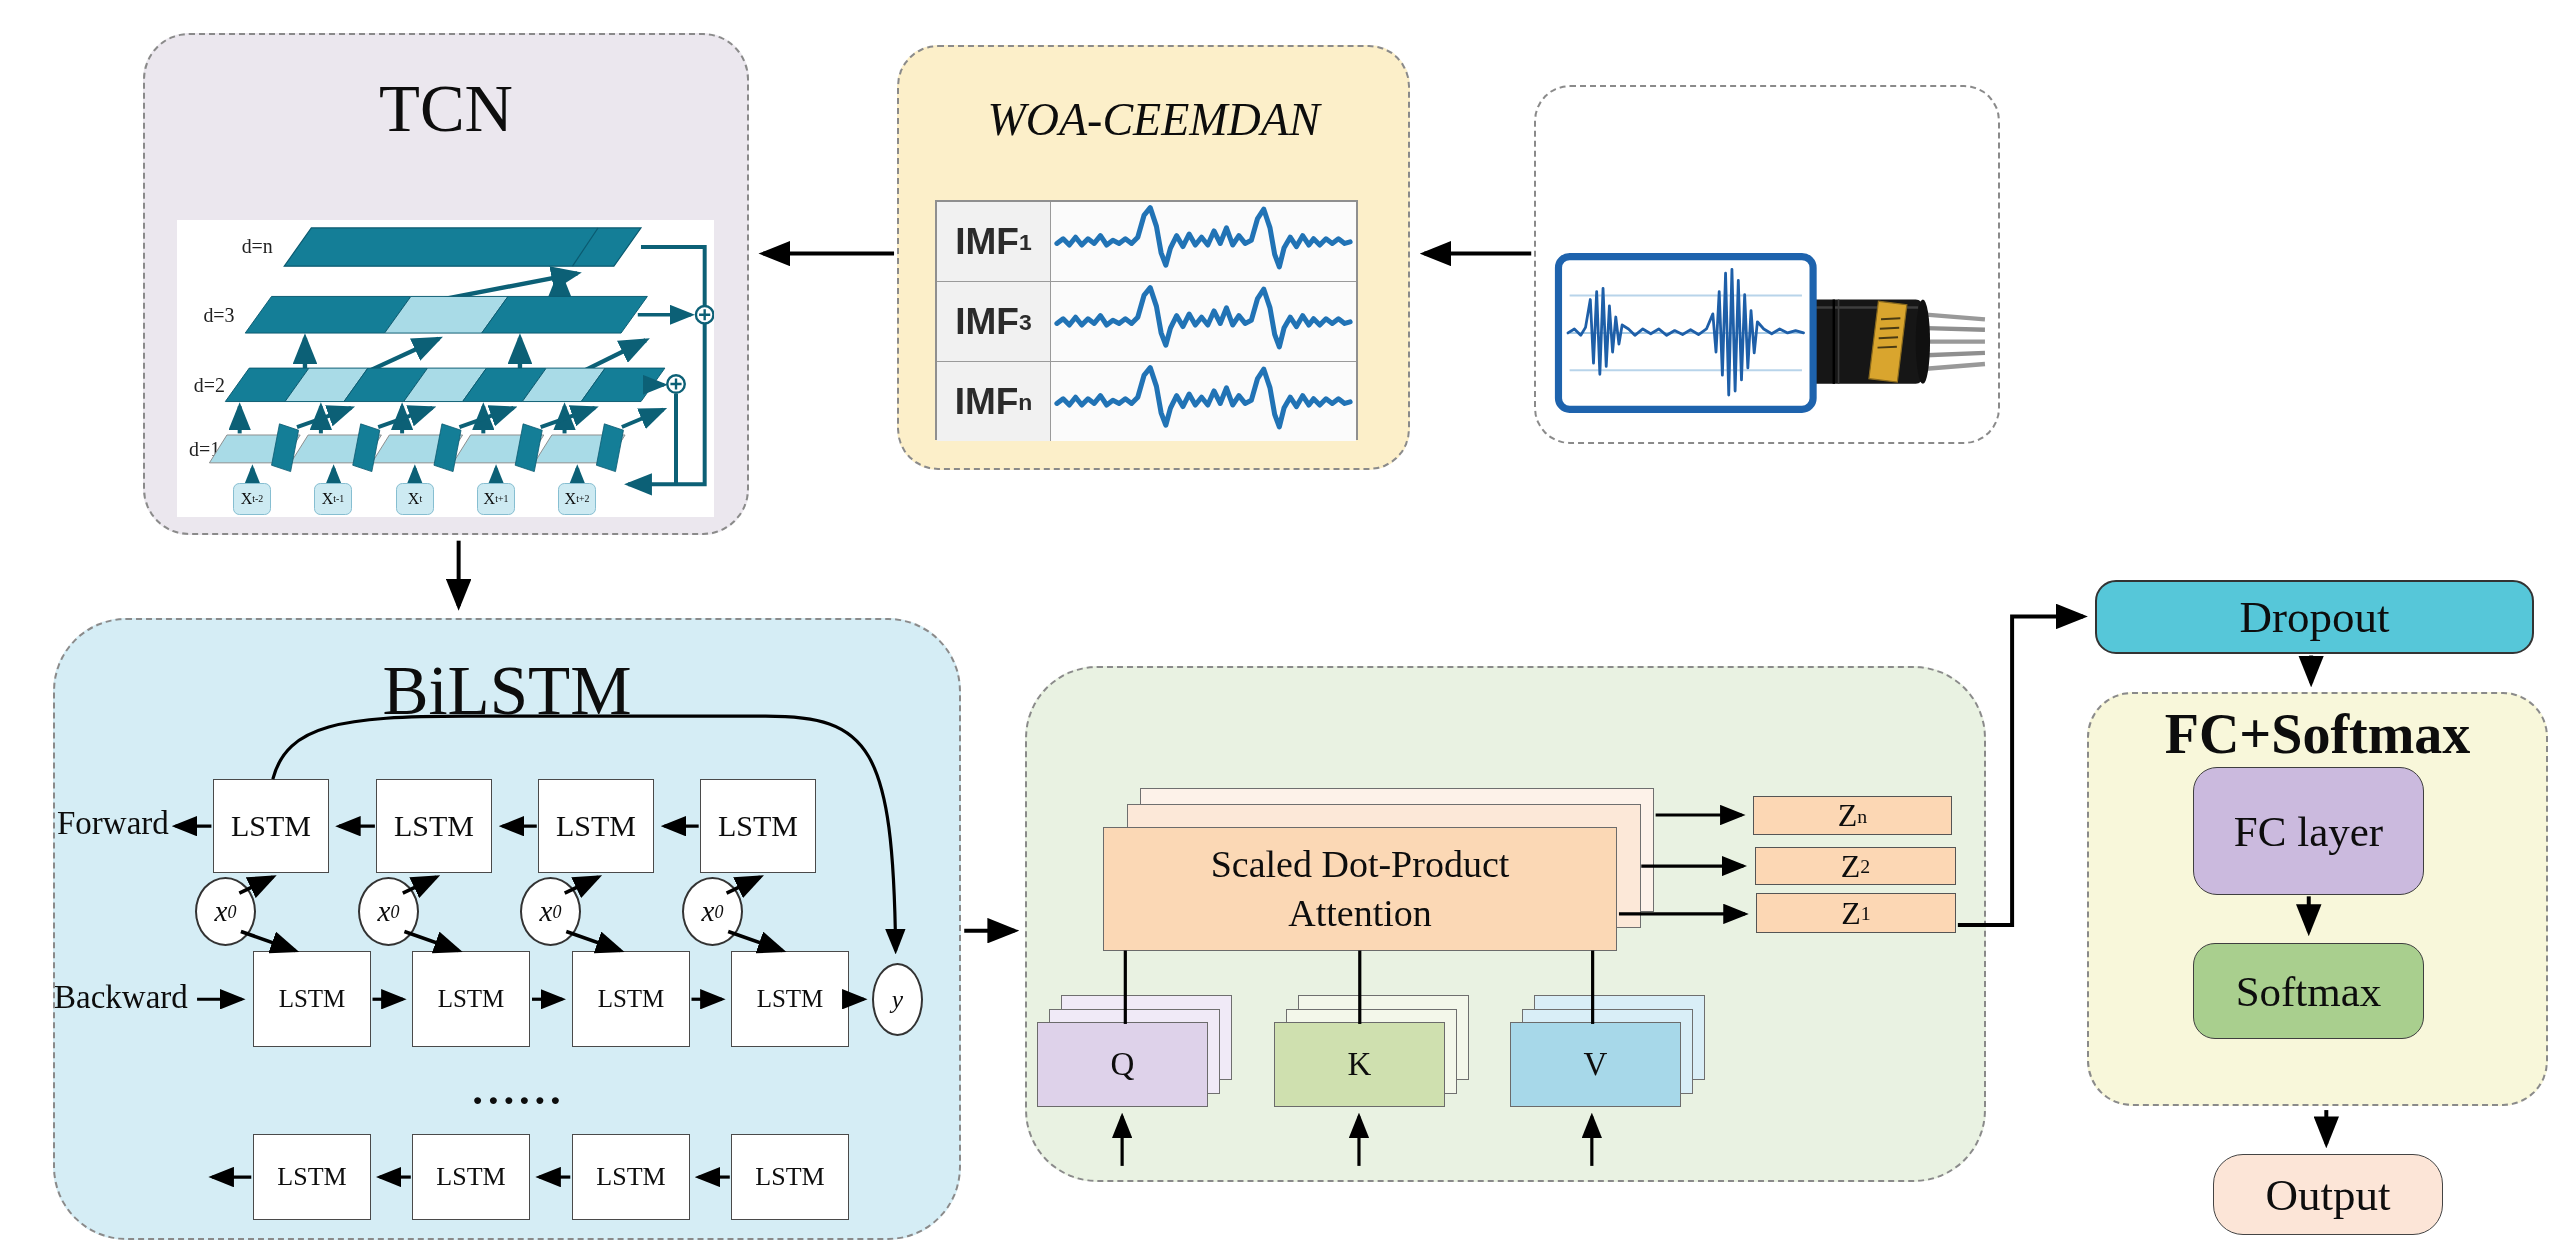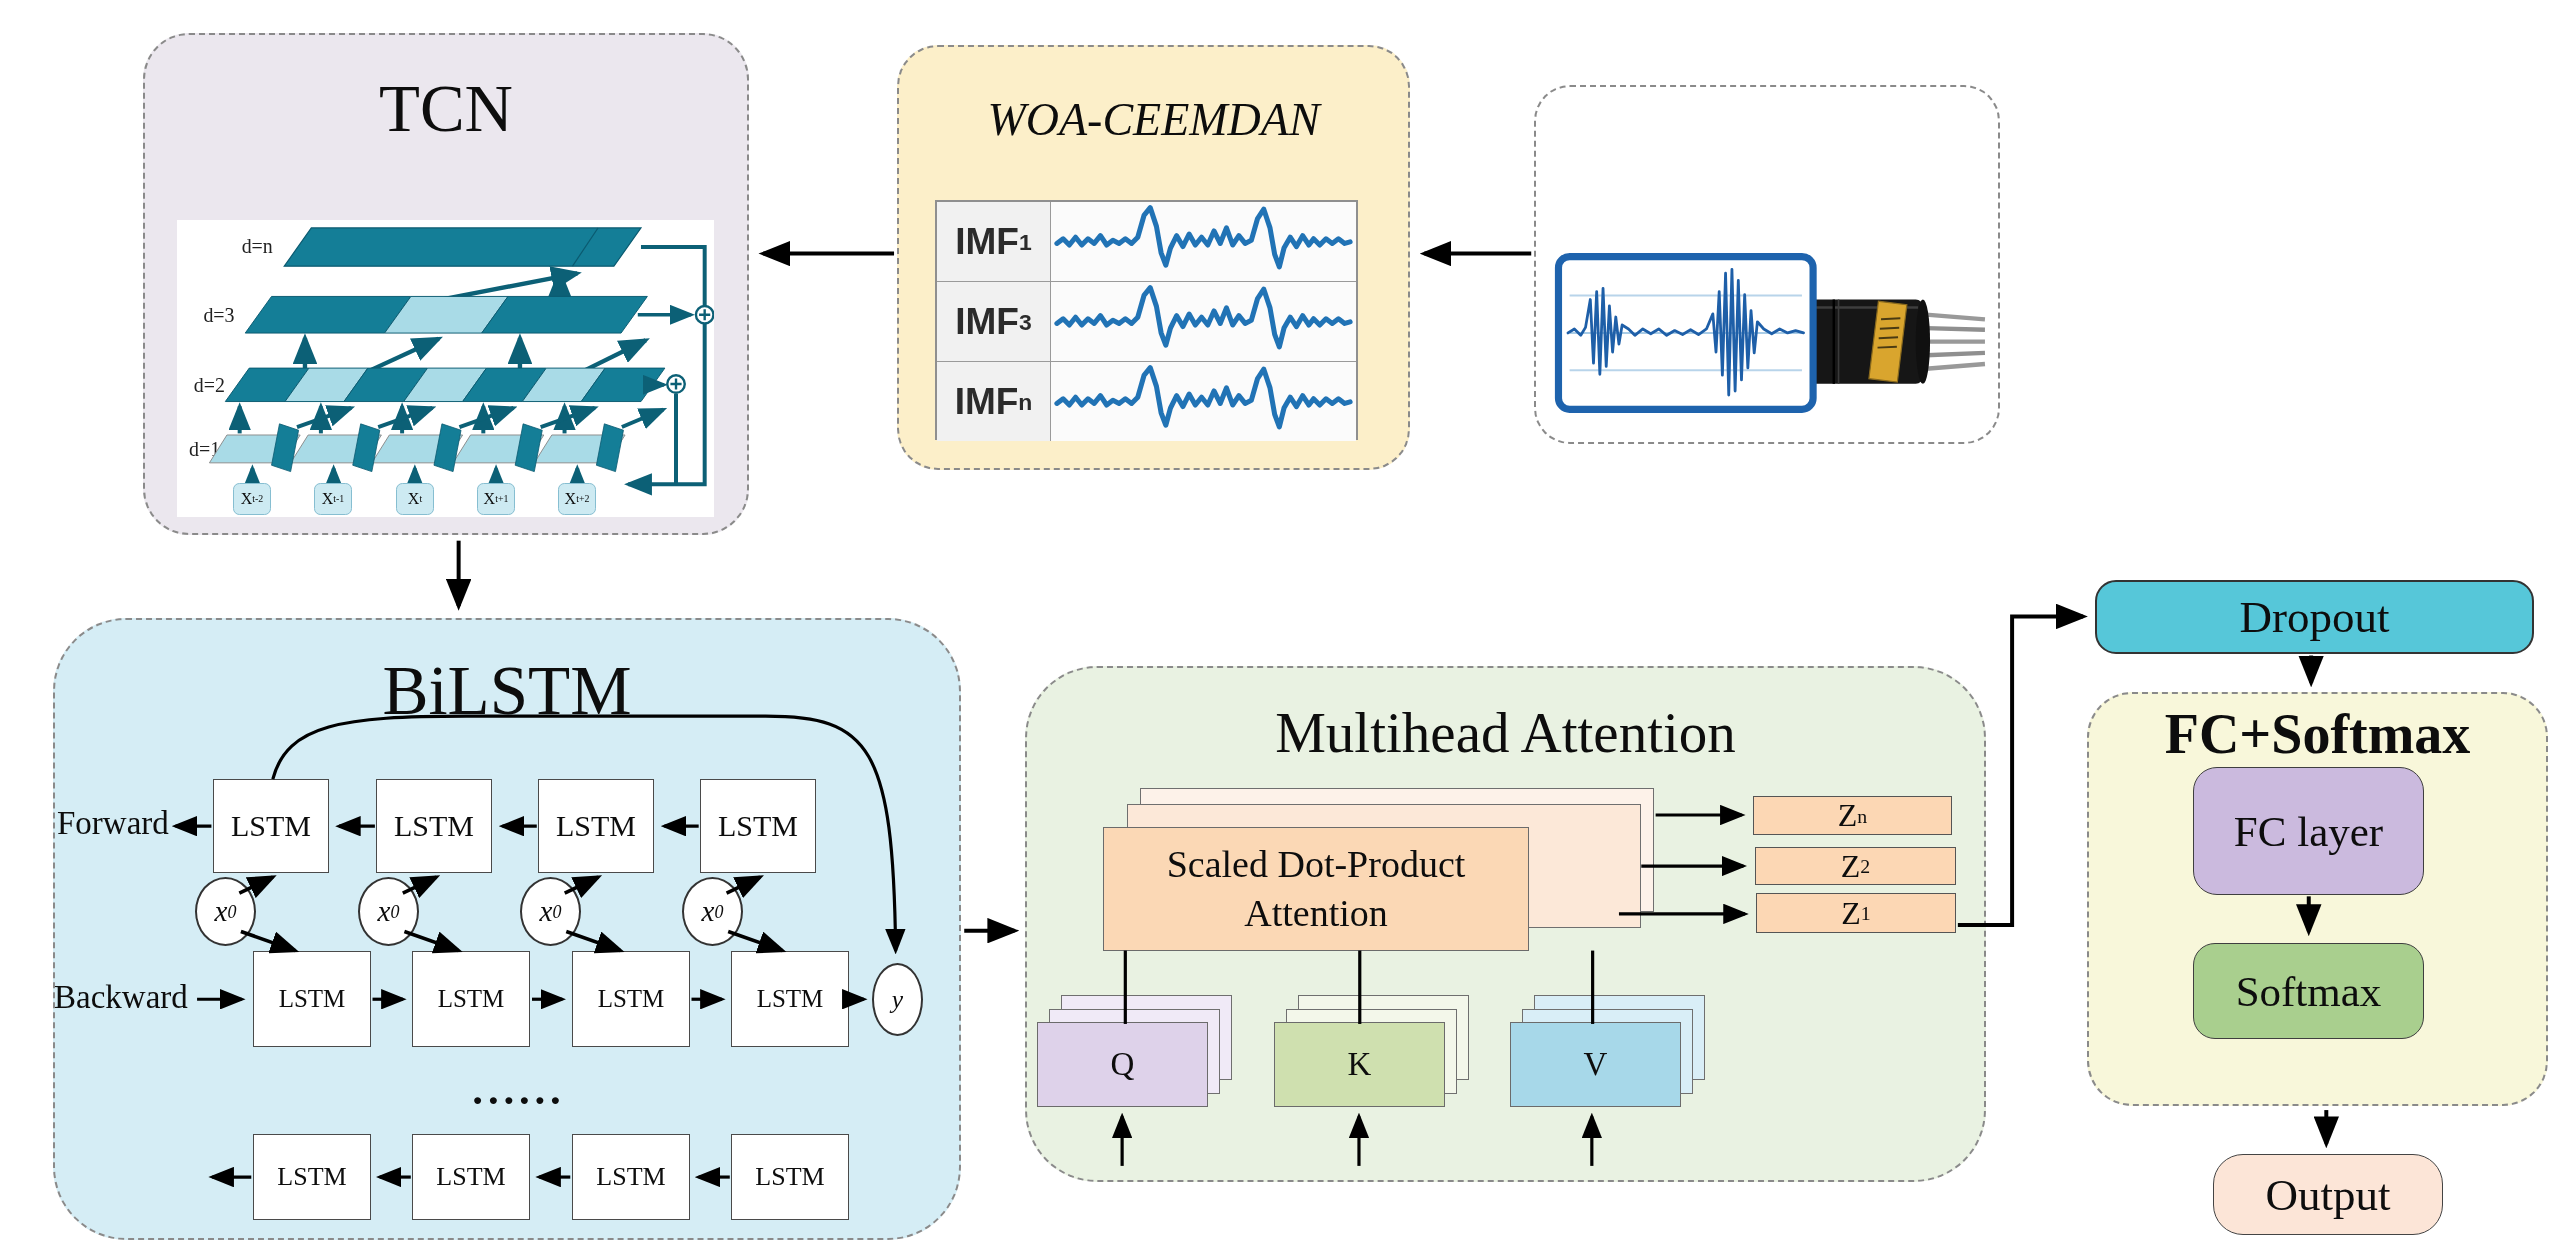--- a/index.html
+++ b/index.html
@@ -266,25 +266,24 @@
       <span>LSTM</span>
     </div>
   <div class="cbox lstm" style="left:572px;top:1134px;width:118px;height:86px;font-size:26px;">
       <span>LSTM</span>
     </div>
   <div class="cbox lstm" style="left:731px;top:1134px;width:118px;height:86px;font-size:26px;">
       <span>LSTM</span>
     </div>
 
   <div class="panel" style="left:1025px;top:666px;width:961px;height:516px;background:var(--mha_bg);border-radius:72px;"></div>
-  <div class="title" style="left:1025px;width:961px;top:700px;font-size:57px;">Multihead Attention</div>
 
   <div class="sheet" style="left:1140px;top:788px;width:514px;height:124px;background:var(--sdpa_s3);"></div>
   <div class="sheet" style="left:1127px;top:804px;width:514px;height:124px;background:var(--sdpa_s2);"></div>
-  <div class="cbox" style="left:1103px;top:827px;width:426px;height:124px;background:var(--sdpa);border:1.6px solid #6b6b6b;flex-direction:column;font-size:38px;line-height:1.3;">
+  <div class="cbox" style="left:1103px;top:827px;width:514px;height:124px;background:var(--sdpa);border:1.6px solid #6b6b6b;flex-direction:column;font-size:38px;line-height:1.3;">
     <div>Scaled Dot-Product</div>
     <div>Attention</div>
   </div>
 
   <div class="cbox" style="left:1753px;top:796px;width:199px;height:39px;background:var(--zbox);border:1.6px solid #555;font-size:32px;">
       <span>Z</span>
       <sub>n</sub>
     </div>
   <div class="cbox" style="left:1755px;top:847px;width:201px;height:38px;background:var(--zbox);border:1.6px solid #555;font-size:32px;">
       <span>Z</span>

